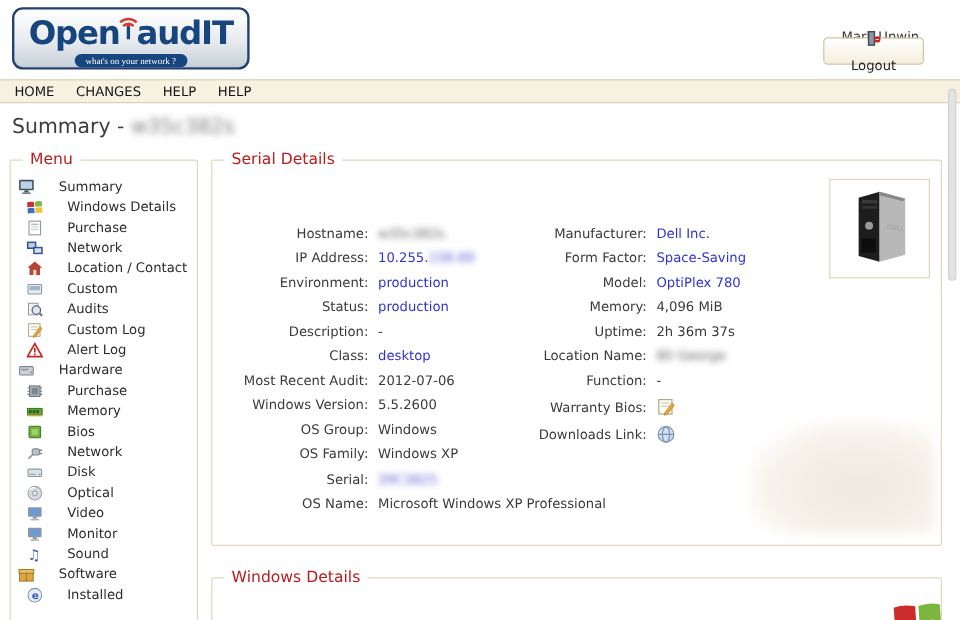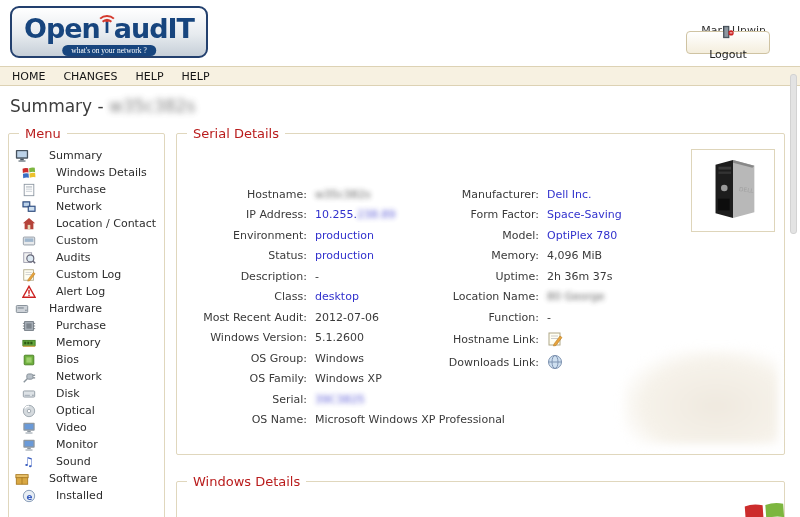--- a/index.html
+++ b/index.html
@@ -383,21 +383,21 @@
       <div class="row">
         <span class="lbl">Class:</span>
         <a class="val-link" href="#">desktop</a>
       </div>
       <div class="row">
         <span class="lbl">Most Recent Audit:</span>
         <span class="val">2012-07-06</span>
       </div>
       <div class="row">
         <span class="lbl">Windows Version:</span>
-        <span class="val">5.1.2600</span>
+        <span class="val">5.5.2600</span>
       </div>
       <div class="row">
         <span class="lbl">OS Group:</span>
         <span class="val">Windows</span>
       </div>
       <div class="row">
         <span class="lbl">OS Family:</span>
         <span class="val">Windows XP</span>
       </div>
       <div class="row">
@@ -432,21 +432,21 @@
       </div>
       <div class="row">
         <span class="lbl">Location Name:</span>
         <span class="val redact">80 George</span>
       </div>
       <div class="row">
         <span class="lbl">Function:</span>
         <span class="val">-</span>
       </div>
       <div class="row icon-row">
-        <span class="lbl">Hostname Link:</span>
+        <span class="lbl">Warranty Bios:</span>
         <span class="val-icon">
           <svg width="16" height="16" viewBox="0 0 16 16" xmlns="http://www.w3.org/2000/svg">
             <rect x="2" y="2" width="11" height="12" fill="#fffef2" stroke="#b0a888"></rect>
             <line x1="4" y1="5" x2="11" y2="5" stroke="#ccc"></line>
             <line x1="4" y1="7.5" x2="11" y2="7.5" stroke="#ccc"></line>
             <path d="M7 13 L13 5 L15 6.5 L9 14.5 L6.5 15 Z" fill="#e8a33c" stroke="#b57b22" stroke-width="0.6"></path>
           </svg>
         </span>
       </div>
       <div class="row icon-row">

